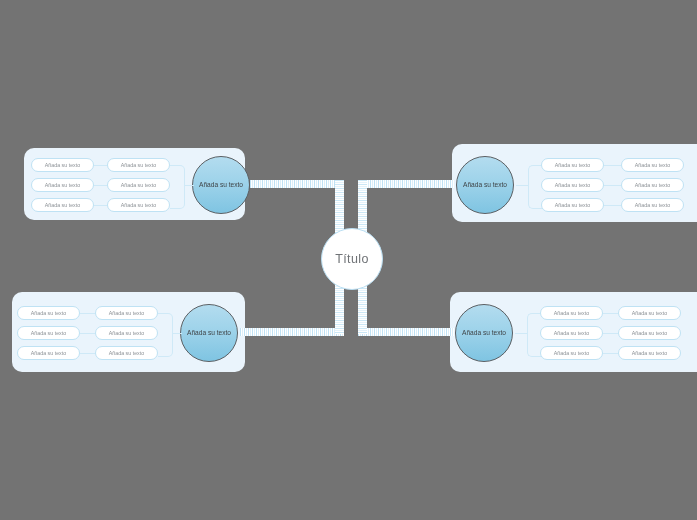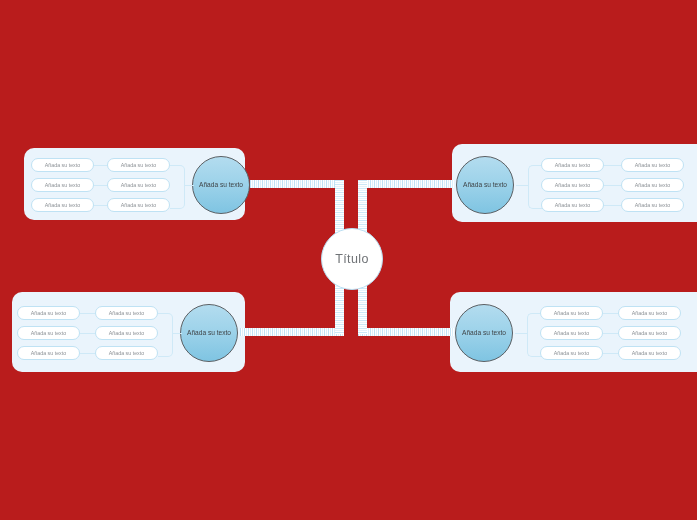--- a/index.html
+++ b/index.html
@@ -7,21 +7,21 @@
     padding: 0;
     background: #ffffff;
   }
   body {
     font-family: "Liberation Sans", sans-serif;
   }
   #canvas {
     position: relative;
     width: 697px;
     height: 520px;
-    background: #b91c1c;
+    background: #737373;
     overflow: hidden;
   }
 
   
   .panel {
     position: absolute;
     background: #eaf4fc;
     border-radius: 10px;
   }
 

